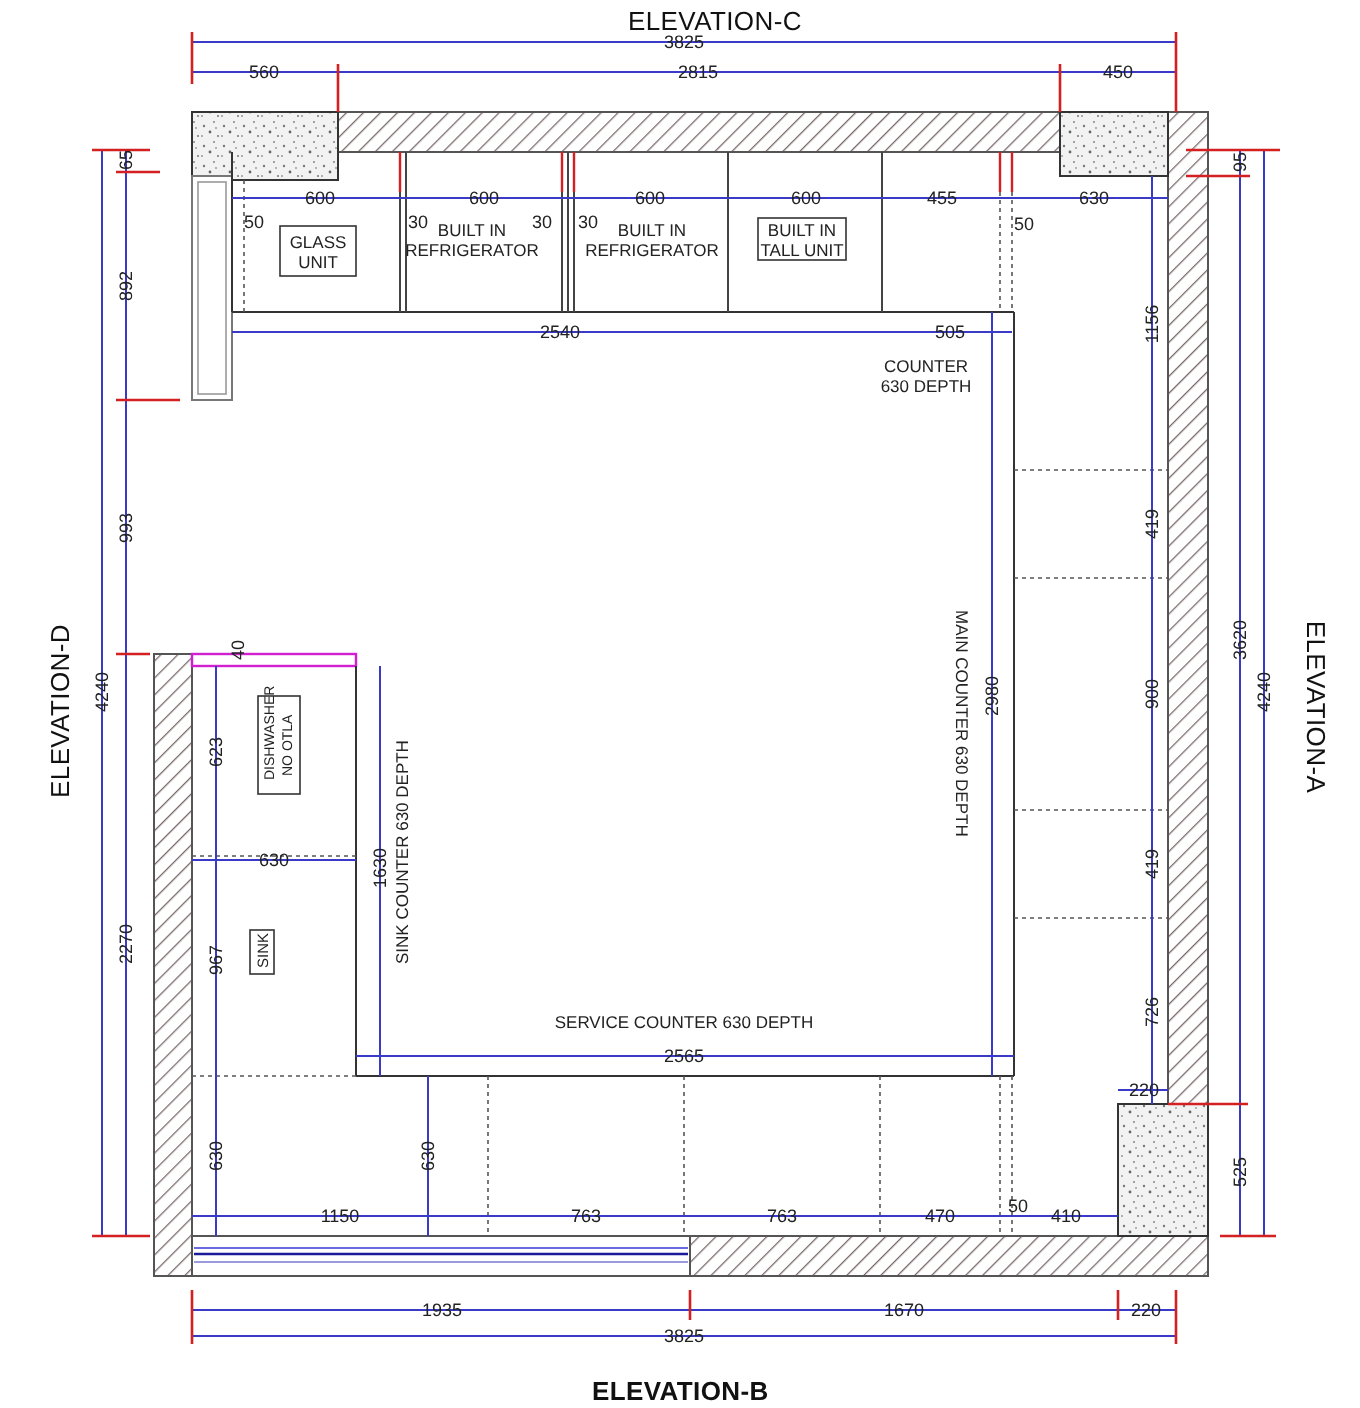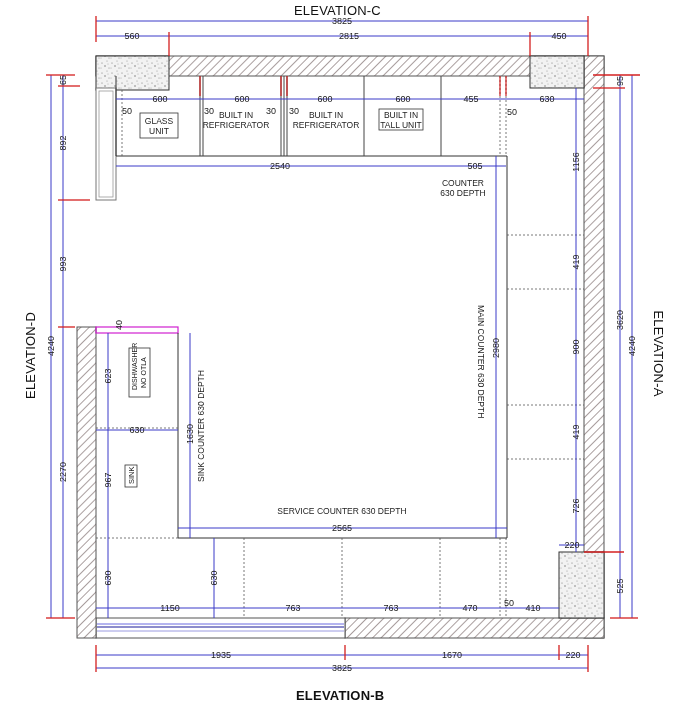--- a/index.html
+++ b/index.html
@@ -227,16 +227,16 @@
     <text class="lbl" transform="translate(478,305) rotate(90)">MAIN COUNTER 630 DEPTH</text>
     <text class="lbl" transform="translate(204,482) rotate(-90)">SINK COUNTER 630 DEPTH</text>
     <text class="lbl" x="342" y="514" text-anchor="middle">SERVICE COUNTER 630 DEPTH</text>
 
     <text class="lbl" style="font-size:7px" transform="translate(137,390) rotate(-90)">DISHWASHER</text>
     <text class="lbl" style="font-size:7px" transform="translate(146,388) rotate(-90)">NO OTLA</text>
     <text class="lbl" style="font-size:7.5px" transform="translate(134,484) rotate(-90)">SINK</text>
   </g>
 </svg>
 
-<div class="elev" style="left:294px;top:3px;">ELEVATION-C</div>
+<div class="elev" style="left:314px;top:3px;">ELEVATION-C</div>
 <div class="elev" style="left:296px;top:688px;font-weight:bold;">ELEVATION-B</div>
 <div class="elev" style="left:-30px;top:348px;transform:rotate(-90deg);transform-origin:center;width:120px;text-align:center;">ELEVATION-D</div>
 <div class="elev" style="left:598px;top:346px;transform:rotate(90deg);transform-origin:center;width:120px;text-align:center;">ELEVATION-A</div>
 
 </body></html>

